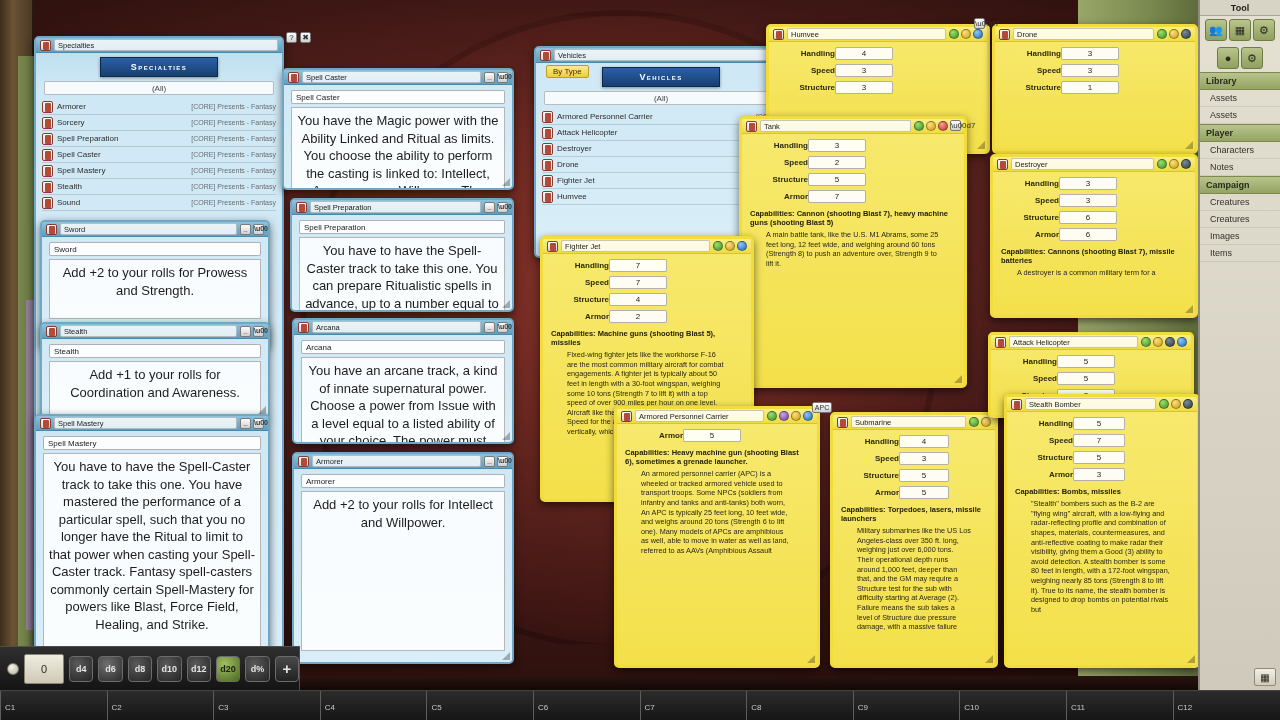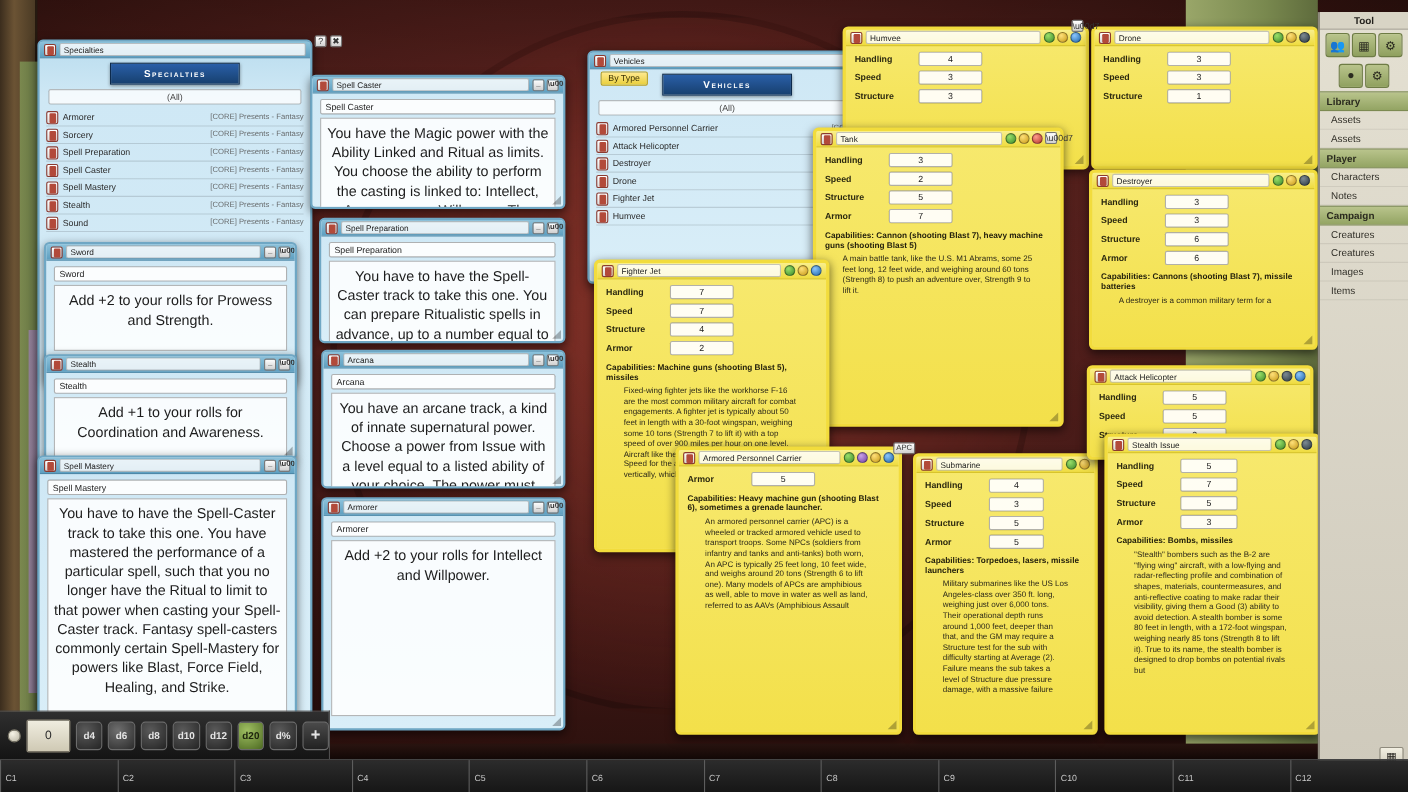--- a/index.html
+++ b/index.html
@@ -67,21 +67,21 @@
     border-left: 1px solid #5d5d5d;
     color: #c9c9c9; font-size: 8px;
     padding: 12px 0 0 4px;
   }
 
   
   #toolbar {
     position: absolute; right: 0; top: 0; width: 82px; height: 690px;
     background: linear-gradient(180deg,#e4e0d2,#cfcabc);
     border-left: 2px solid #8e8a7d;
-    font-size: 9px; color: #22201c; margin-top: 11px;
+    font-size: 9px; color: #22201c;
   }
   #toolbar .tb-title {
     text-align: center; padding: 3px 0 2px; font-weight: bold; font-size: 9px;
     background: #d8d4c5; border-bottom: 1px solid #aaa59a;
   }
   #toolbar .icon-row {
     display: flex; justify-content: center; gap: 2px; padding: 3px 2px;
   }
   #toolbar .tb-icon {
     width: 22px; height: 22px; border-radius: 3px;
@@ -273,21 +273,21 @@
     text-align: center;
   }
   .textbox.tall { min-height: 60px; }
 
   
   .stats { margin: 4px 8px 5px; }
   .srow {
     display: flex; align-items: center; height: 15px; margin-bottom: 2px;
     font-size: 8px; font-weight: bold; color: #2d2a10;
   }
-  .srow .slabel { width: 58px; }
+  .srow .slabel { width: 58px; text-align: right; }
   .srow .sval {
     width: 58px; height: 13px;
     background: rgba(255,255,255,.92);
     border: 1px solid rgba(0,0,0,.3); border-radius: 2px;
     text-align: center; line-height: 12px; font-weight: normal; color:#222;
   }
   .cap {
     margin: 2px 8px 3px; font-size: 7.5px; color: #24210c; font-weight: bold;
   }
   .desc {
@@ -748,21 +748,21 @@
         <span class="slabel">Structure</span>
         <span class="sval">3</span>
       </div>
     </div>
     <div class="resize"></div>
   </div>
 
   <div class="win yellow" style="left:1004px; top:394px; width:196px; height:274px;">
     <div class="titlebar">
       <span class="tb-left-icon"></span>
-      <span class="tb-name">Stealth Issue</span>
+      <span class="tb-name">Stealth Bomber</span>
       <span class="tb-btns">
         <span class="cbtn green"></span>
         <span class="cbtn gold"></span>
         <span class="cbtn dark"></span>
       </span>
     </div>
     <div class="stats">
       <div class="srow">
         <span class="slabel">Handling</span>
         <span class="sval" style="width:52px">5</span>

